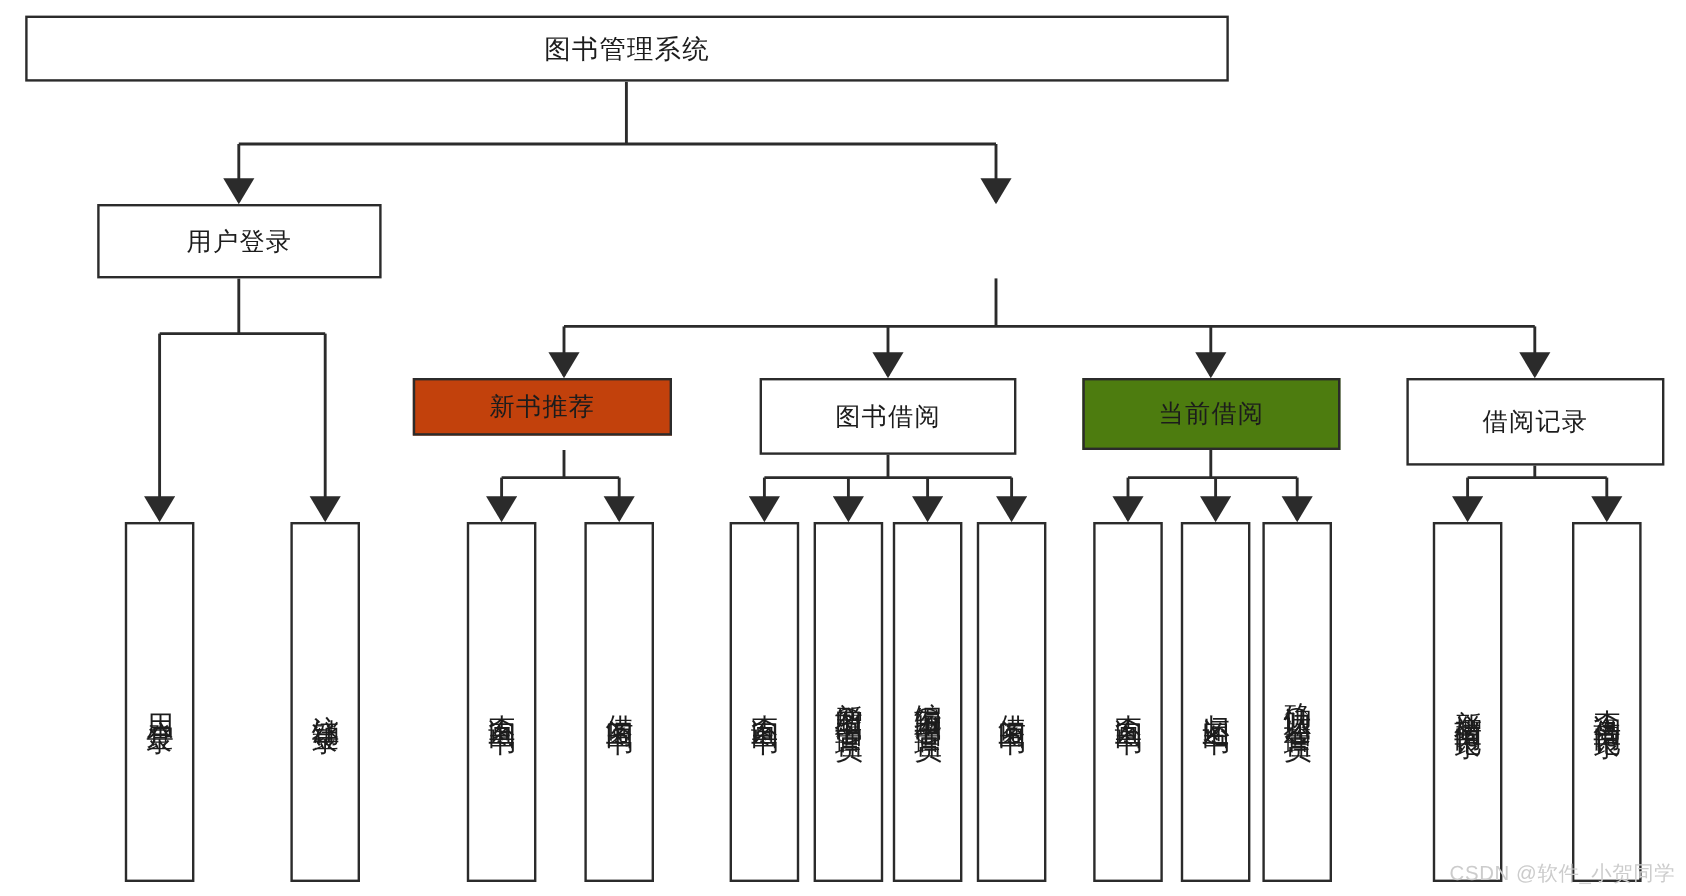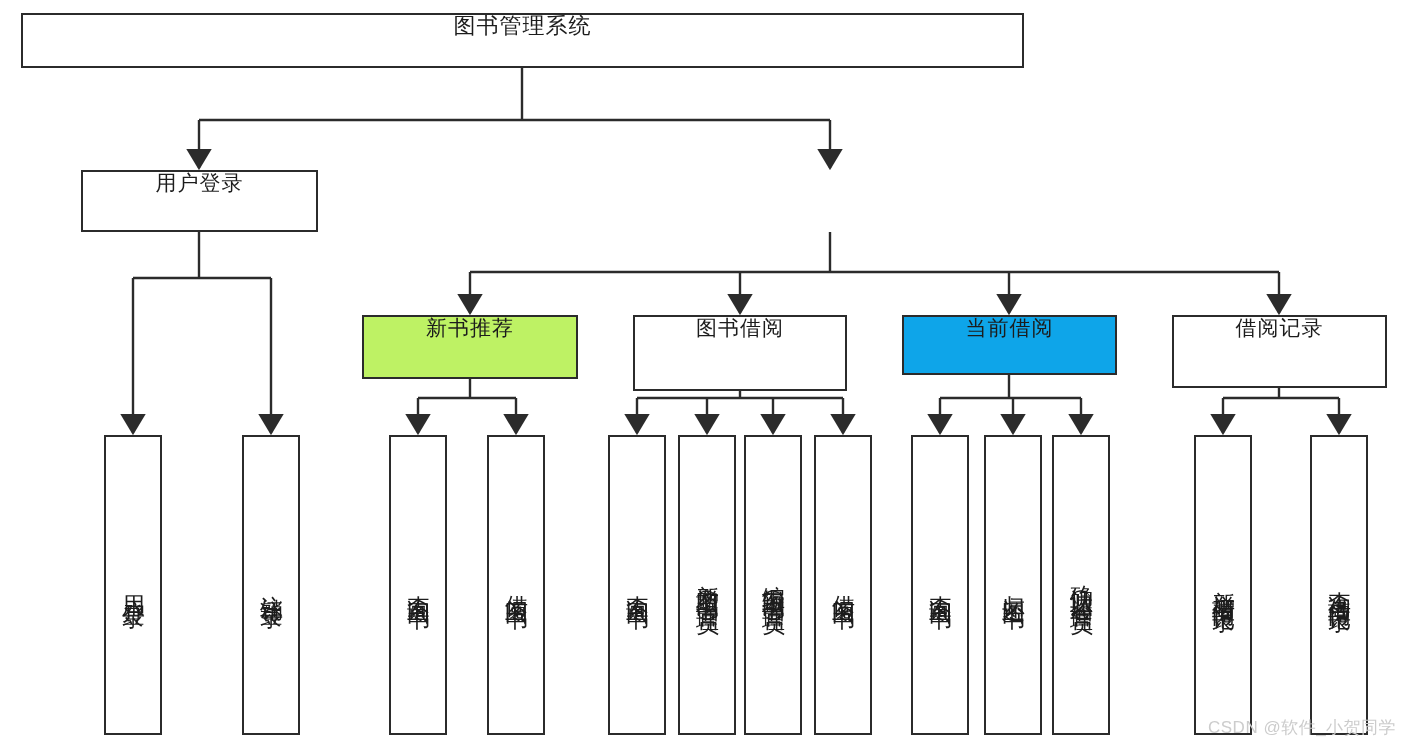--- a/index.html
+++ b/index.html
@@ -21,20 +21,21 @@
     width:1405px;
     height:747px;
     pointer-events:none;
   }
   .node{
     position:absolute;
     box-sizing:border-box;
     background:#ffffff;
     border:2px solid #2b2b2b;
     display:flex;
+    align-items:center;
     justify-content:center;
     z-index:2;
   }
   .node .lbl{
     display:block;
     white-space:nowrap;
     letter-spacing:1px;
     color:#1c1c1c;
   }
   
@@ -135,27 +136,27 @@
   </svg>
 
   <div class="node horiz root" id="node-root" style="left: 21px; top: 13px; width: 1003px; height: 55px; border-color: rgb(43, 43, 43); background: rgb(255, 255, 255);">
     <span class="lbl">图书管理系统</span>
   </div>
 
   <div class="node horiz" style="left: 81px; top: 170px; width: 237px; height: 62px; border-color: rgb(43, 43, 43); background: rgb(255, 255, 255);">
     <span class="lbl">用户登录</span>
   </div>
 
-  <div class="node horiz" style="left: 362px; top: 315px; width: 216px; height: 64px; border-color: rgb(43, 43, 43); background: #bef264;">
+  <div class="node horiz" style="left: 344px; top: 315px; width: 216px; height: 48px; border-color: rgb(43, 43, 43); background: #c2410c;">
     <span class="lbl">新书推荐</span>
   </div>
-  <div class="node horiz" style="left: 633px; top: 315px; width: 214px; height: 76px; border-color: rgb(43, 43, 43); background: rgb(255, 255, 255);">
+  <div class="node horiz" style="left: 633px; top: 315px; width: 214px; height: 64px; border-color: rgb(43, 43, 43); background: rgb(255, 255, 255);">
     <span class="lbl">图书借阅</span>
   </div>
-  <div class="node horiz" style="left: 902px; top: 315px; width: 215px; height: 60px; border-color: rgb(43, 43, 43); background: #0ea5e9;">
+  <div class="node horiz" style="left: 902px; top: 315px; width: 215px; height: 60px; border-color: rgb(43, 43, 43); background: #4d7c0f;">
     <span class="lbl">当前借阅</span>
   </div>
   <div class="node horiz" style="left: 1172px; top: 315px; width: 215px; height: 73px; border-color: rgb(43, 43, 43); background: rgb(255, 255, 255);">
     <span class="lbl">借阅记录</span>
   </div>
 
   <div class="node vert" style="left: 104px; top: 435px; width: 58px; height: 300px; border-color: rgb(43, 43, 43); background: rgb(255, 255, 255);">
     <span class="lbl">用户登录</span>
   </div>
   <div class="node vert" style="left: 242px; top: 435px; width: 58px; height: 300px; border-color: rgb(43, 43, 43); background: rgb(255, 255, 255);">

